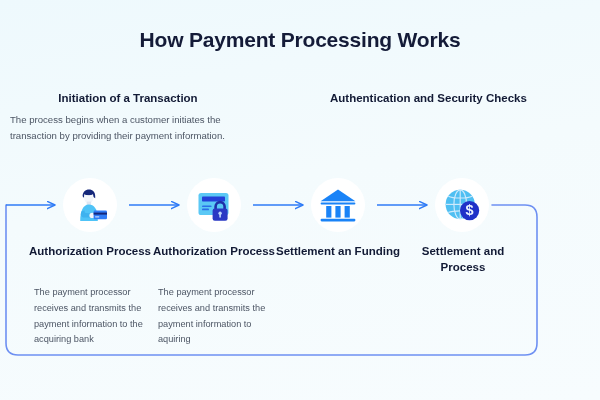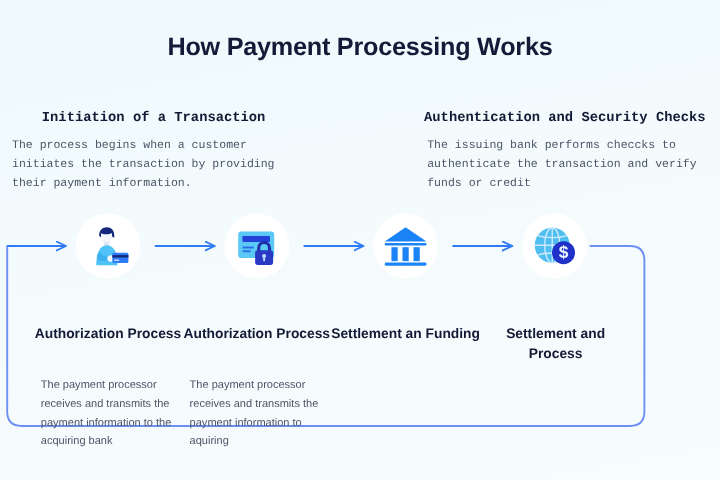--- a/index.html
+++ b/index.html
@@ -18,32 +18,32 @@
   
   .title{
     position:absolute;top:28px;left:0;width:600px;
     text-align:center;
     font-size:21px;font-weight:bold;
     color:#141b38;
     letter-spacing:-0.2px;
   }
 
   
-  .topblock{position:absolute;font-family:Liberation Mono, monospace;}
+  .topblock{position:absolute;}
   .topblock .head{
     font-size:11.5px;font-weight:bold;color:#121a35;
     margin-bottom:8px;
   }
   .topblock .body{
     font-size:9.6px;color:#4c5564;line-height:1.65;
   }
   #top-left{left:10px;top:92px;width:250px;}
   #top-left .head{text-align:center;padding-right:14px;}
   #top-right{left:330px;top:92px;width:258px;}
-  #top-right .head{text-align:right;}
+  #top-right .head{text-align:left;}
   #top-right .body{padding-left:26px;}
 
   
   #connector{position:absolute;left:0;top:0;width:600px;height:400px;}
 
   
   .node{position:absolute;top:178px;width:54px;height:54px;}
   .node .disc{
     position:absolute;left:0;top:0;width:54px;height:54px;
     border-radius:50%;
@@ -52,21 +52,21 @@
   .node svg{position:absolute;left:7px;top:7px;}
   #node1{left:63px;}
   #node2{left:187px;}
   #node3{left:311px;}
   #node4{left:435px;}
 
   
   .col{position:absolute;top:244px;width:124px;}
   .col .label{
     font-size:11.5px;font-weight:bold;color:#121a35;
-    text-align:center;line-height:1.38;margin-top:28px;
+    text-align:center;line-height:1.38;
   }
   .col .desc{
     margin-top:25px;
     font-size:9.2px;color:#4c5564;line-height:1.72;
     text-align:left;
     padding-left:6px;
   }
   #col1{left:28px;}
   #col2{left:152px;}
   #col3{left:276px;}
@@ -80,21 +80,20 @@
 
   <div class="title">How Payment Processing Works</div>
 
   <div class="topblock" id="top-left">
     <div class="head">Initiation of a Transaction</div>
     <div class="body">The process begins when a customer initiates the transaction by providing their payment information.</div>
   </div>
 
   <div class="topblock" id="top-right">
     <div class="head">Authentication and Security Checks</div>
-    <div class="body">The issuing bank performs checcks to authenticate the transaction and verify funds or credit</div>
   </div>
 
   <svg id="connector" viewBox="0 0 600 400" xmlns="http://www.w3.org/2000/svg">
     <defs>
       <marker id="ah" markerWidth="7" markerHeight="7" refX="5.6" refY="3" orient="auto" markerUnits="strokeWidth">
         <path d="M0,0.4 L5.6,3 L0,5.6" fill="none" stroke="#2f7bf6" stroke-width="1" stroke-linecap="round" stroke-linejoin="round"></path>
       </marker>
     </defs>
 
     <path d="M492,205 L525,205 Q537,205 537,217 L537,343 Q537,355 525,355

